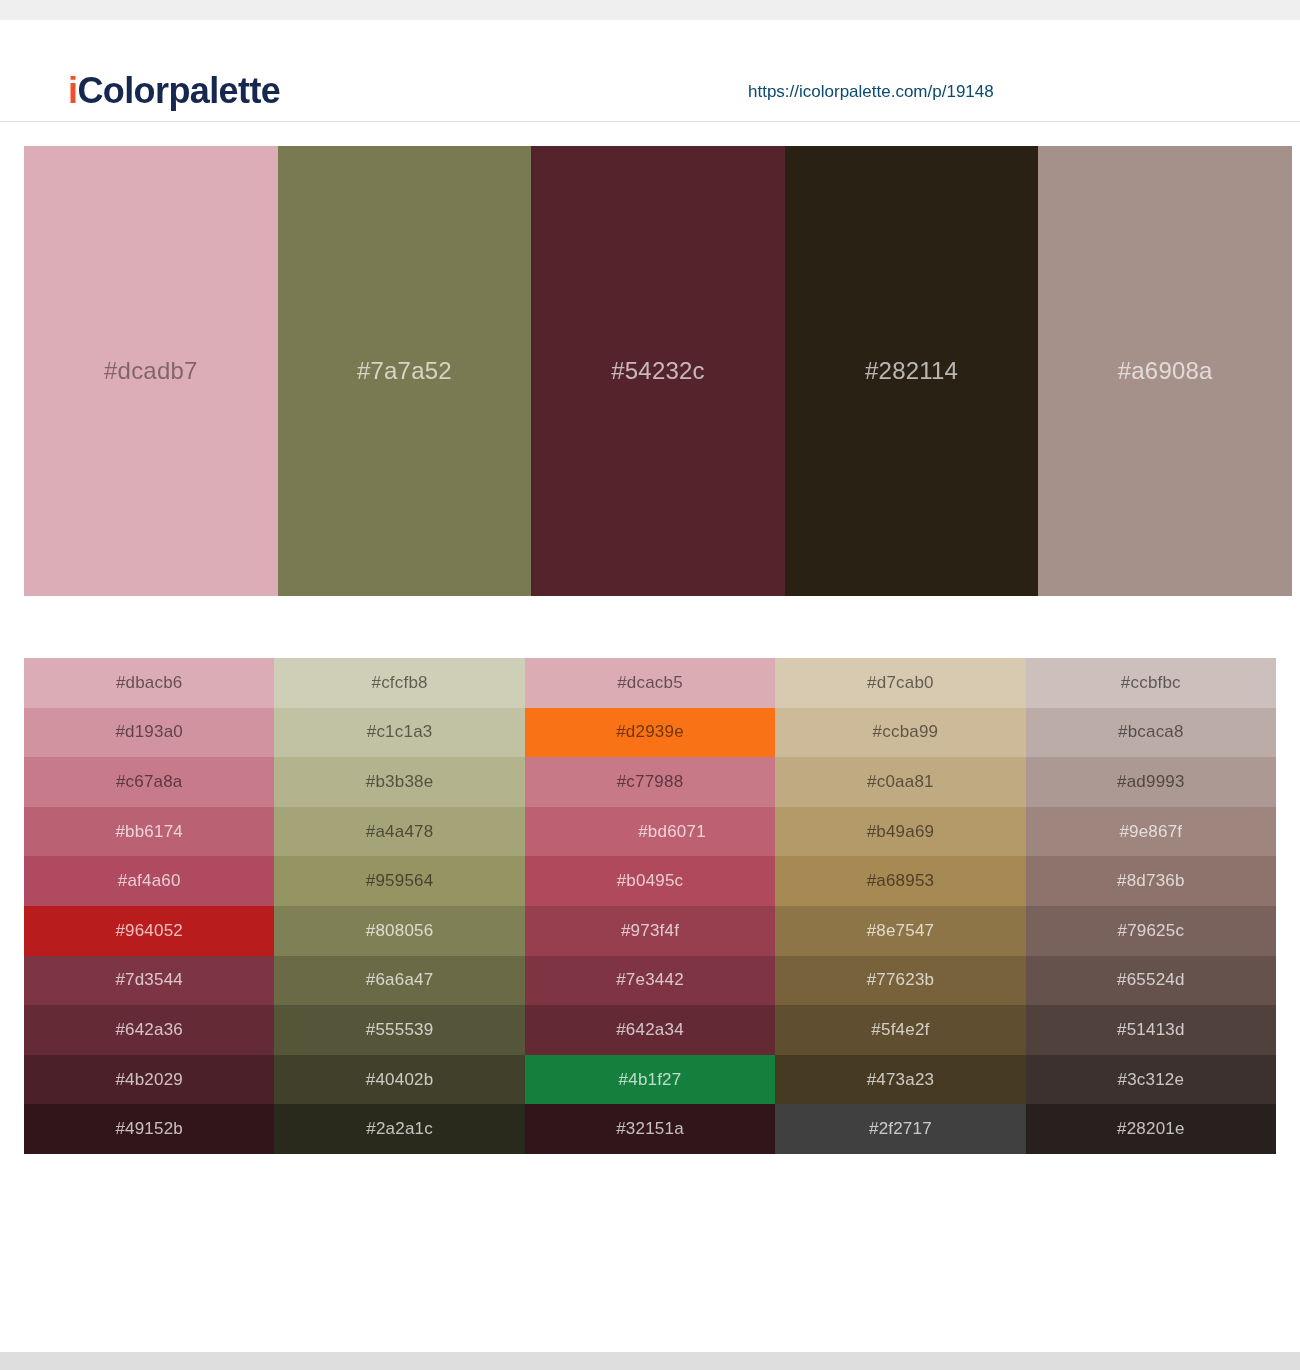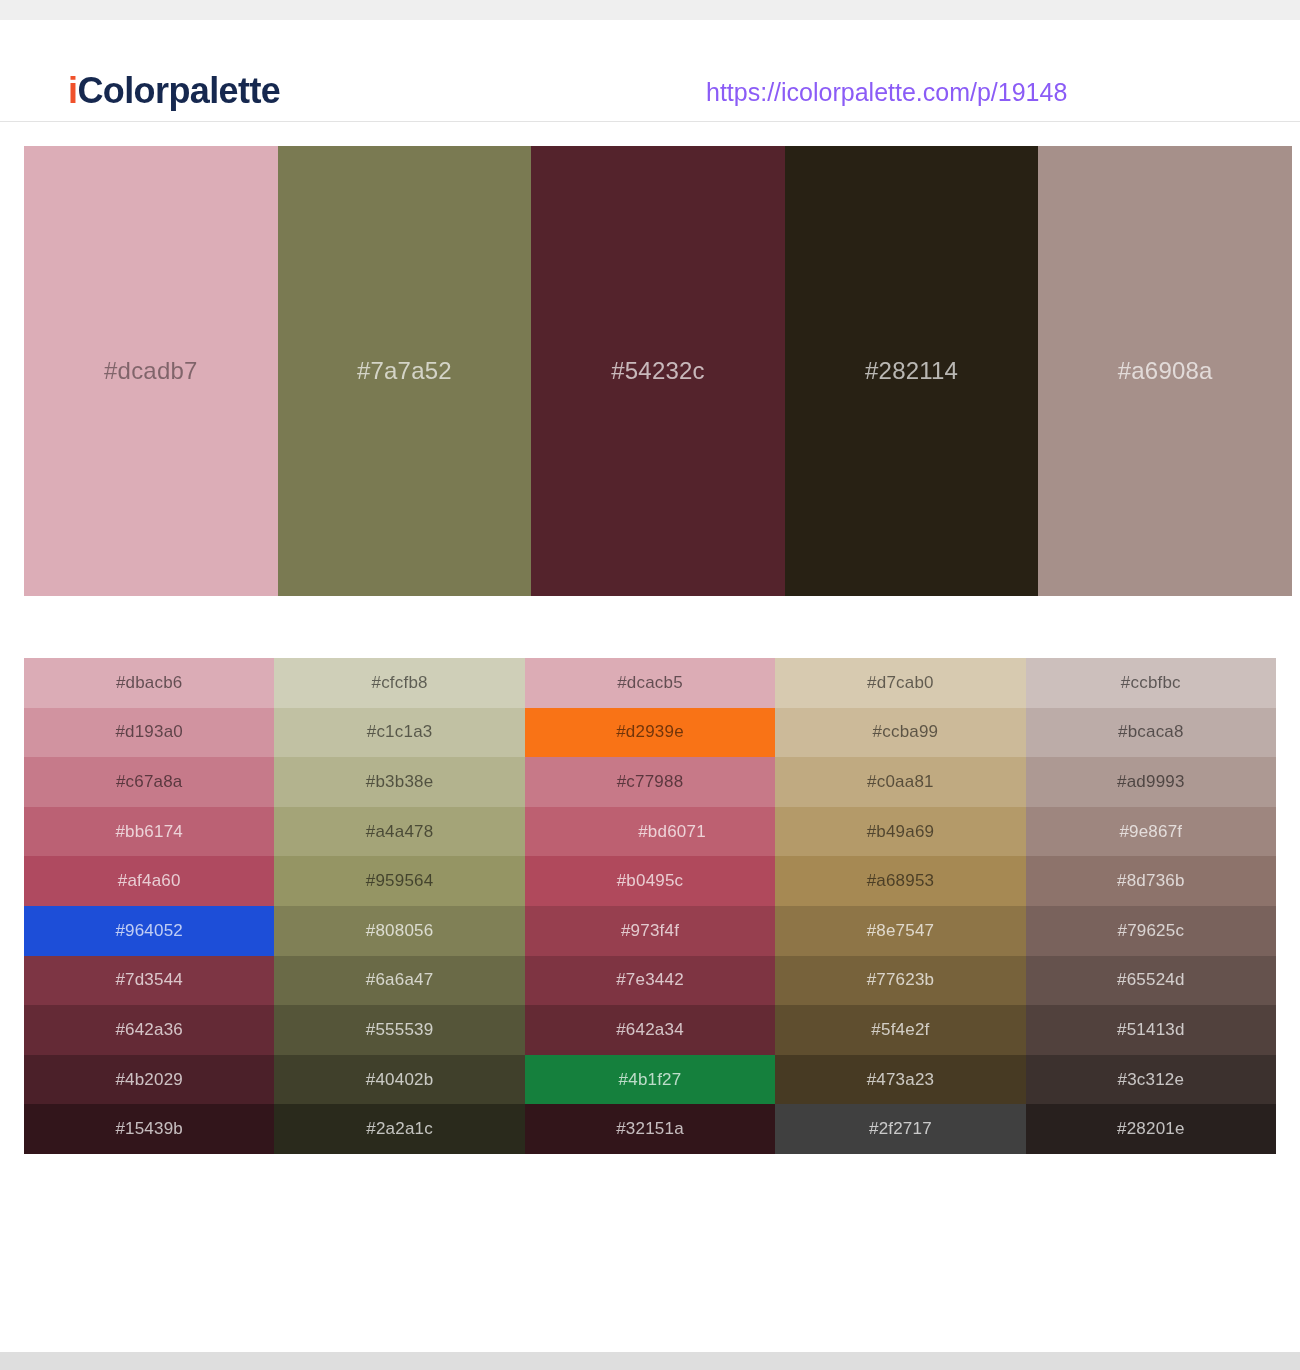--- a/index.html
+++ b/index.html
@@ -39,23 +39,23 @@
     font-size: 36px;
     font-weight: bold;
     letter-spacing: -0.6px;
     line-height: 44px;
     white-space: nowrap;
   }
   .logo .logo-i { color: #f0512b; }
   .logo .logo-rest { color: #16284f; text-align: center; }
   .page-url {
     position: absolute;
-    left: 706px; top: 55px;
-    font-size: 25px;
-    color: #8b5cf6;
+    left: 748px; top: 55px;
+    font-size: 17px;
+    color: #0c4a6e;
     line-height: 34px;
     white-space: nowrap;
   }
 
   
   .palette-strip {
     position: absolute;
     left: 24px; top: 146px;
     width: 1268px; height: 450px;
     display: flex;
@@ -141,25 +141,25 @@
       </div>
     </div>
 
   <div class="shade-grid" id="shade-grid">
       <div class="shade-col">
         <div class="shade-cell light" style="background: rgb(219, 172, 182);">#dbacb6</div>
         <div class="shade-cell light" style="background: rgb(209, 147, 160);">#d193a0</div>
         <div class="shade-cell light" style="background: rgb(198, 122, 138);">#c67a8a</div>
         <div class="shade-cell" style="background: rgb(187, 97, 116);">#bb6174</div>
         <div class="shade-cell" style="background: rgb(175, 74, 96);">#af4a60</div>
-        <div class="shade-cell" style="background: #1d4ed8;">#964052</div>
+        <div class="shade-cell" style="background: #b91c1c;">#964052</div>
         <div class="shade-cell" style="background: rgb(125, 53, 68);">#7d3544</div>
         <div class="shade-cell" style="background: rgb(100, 42, 54);">#642a36</div>
         <div class="shade-cell" style="background: rgb(75, 32, 41);">#4b2029</div>
-        <div class="shade-cell" style="background: rgb(50, 21, 27);">#15439b</div>
+        <div class="shade-cell" style="background: rgb(50, 21, 27);">#49152b</div>
       </div>
       <div class="shade-col">
         <div class="shade-cell light" style="background: rgb(207, 207, 184);">#cfcfb8</div>
         <div class="shade-cell light" style="background: rgb(193, 193, 163);">#c1c1a3</div>
         <div class="shade-cell light" style="background: rgb(179, 179, 142);">#b3b38e</div>
         <div class="shade-cell light" style="background: rgb(164, 164, 120);">#a4a478</div>
         <div class="shade-cell light" style="background: rgb(149, 149, 100);">#959564</div>
         <div class="shade-cell" style="background: rgb(128, 128, 86);">#808056</div>
         <div class="shade-cell" style="background: rgb(106, 106, 71);">#6a6a47</div>
         <div class="shade-cell" style="background: rgb(85, 85, 57);">#555539</div>

